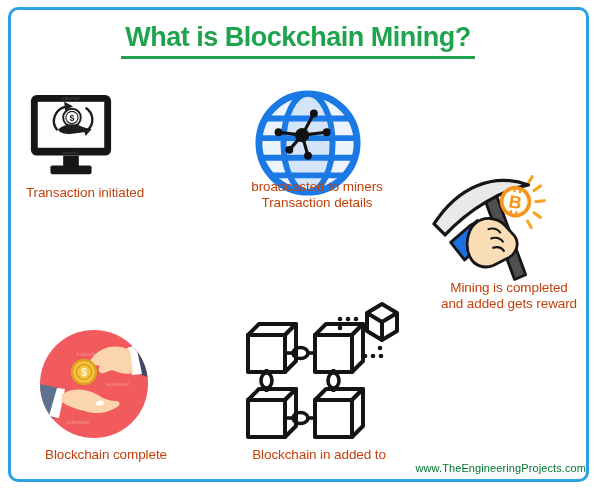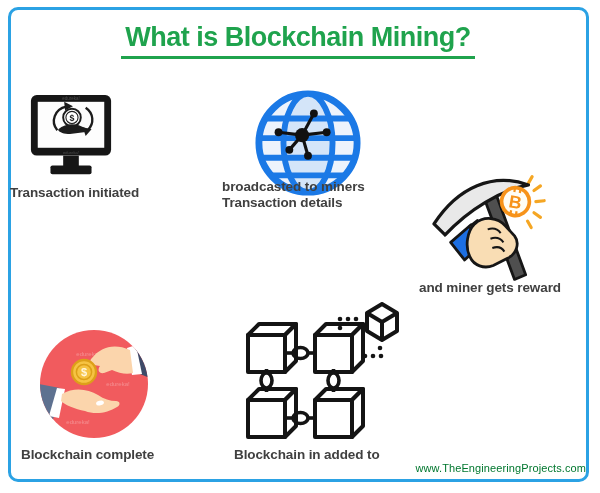--- a/index.html
+++ b/index.html
@@ -10,22 +10,22 @@
   .frame{
     position:absolute;left:8px;top:7px;right:11px;bottom:11px;
     border:3px solid #2BA2E4;border-radius:10px;pointer-events:none;
   }
   .title-wrap{position:absolute;left:0;right:4px;top:22px;text-align:center;}
   .title{
     display:inline-block;color:#1FA34D;font-size:27px;font-weight:bold;
     letter-spacing:-0.5px;padding:0 4px 3px 4px;border-bottom:3px solid #1FA34D;
   }
   .step-label{
-    position:absolute;color:#404040;font-weight:bold;font-size:13.5px;
-    line-height:16px;text-align:left;letter-spacing:-0.1px;white-space:nowrap;
+    position:absolute;color:#c2410c;font-weight:normal;font-size:13.5px;
+    line-height:16px;text-align:center;letter-spacing:-0.1px;white-space:nowrap;
   }
   .icon{position:absolute;}
   .footer{
     position:absolute;top:462px;right:14px;color:#00772E;font-weight:normal;
     font-size:11px;letter-spacing:0.1px;
   }
   .wm{opacity:0.30;}
 </style>
 </head>
 <body>
@@ -114,21 +114,22 @@
     <polygon points="40,59 49,52 61,66 52,74" fill="#fff" stroke="#161616" stroke-width="2.4" stroke-linejoin="round"></polygon>
 
     <path d="M46,56 C56,47 71,49 79,58 L89,69 C95,77 91,88 82,93 L66,101 C56,105 45,101 41,92 C35,80 38,64 46,56 Z" fill="#F9DDB4" stroke="#161616" stroke-width="3" stroke-linejoin="round"></path>
     <g stroke="#161616" stroke-width="2.2" fill="none">
       <path d="M60,62 q9,-3 14,4"></path>
       <path d="M63,72 q9,-3 14,4"></path>
       <path d="M65,82 q9,-3 13,4"></path>
     </g>
   </svg>
   <div class="step-label" style="left:419px;top:280px;width:180px">
-    <div>and miner gets reward</div>
+    <div>Mining is completed</div>
+    <div>and added gets reward</div>
   </div>
 
   <svg class="icon" style="left:38px;top:328px" width="112" height="112" viewBox="0 0 112 112">
     <defs>
         <clipPath id="hc">
           <circle cx="56" cy="56" r="54"></circle>
         </clipPath>
       </defs>
     <circle cx="56" cy="56" r="54" fill="#F15B5E"></circle>
     <g clip-path="url(#hc)">

